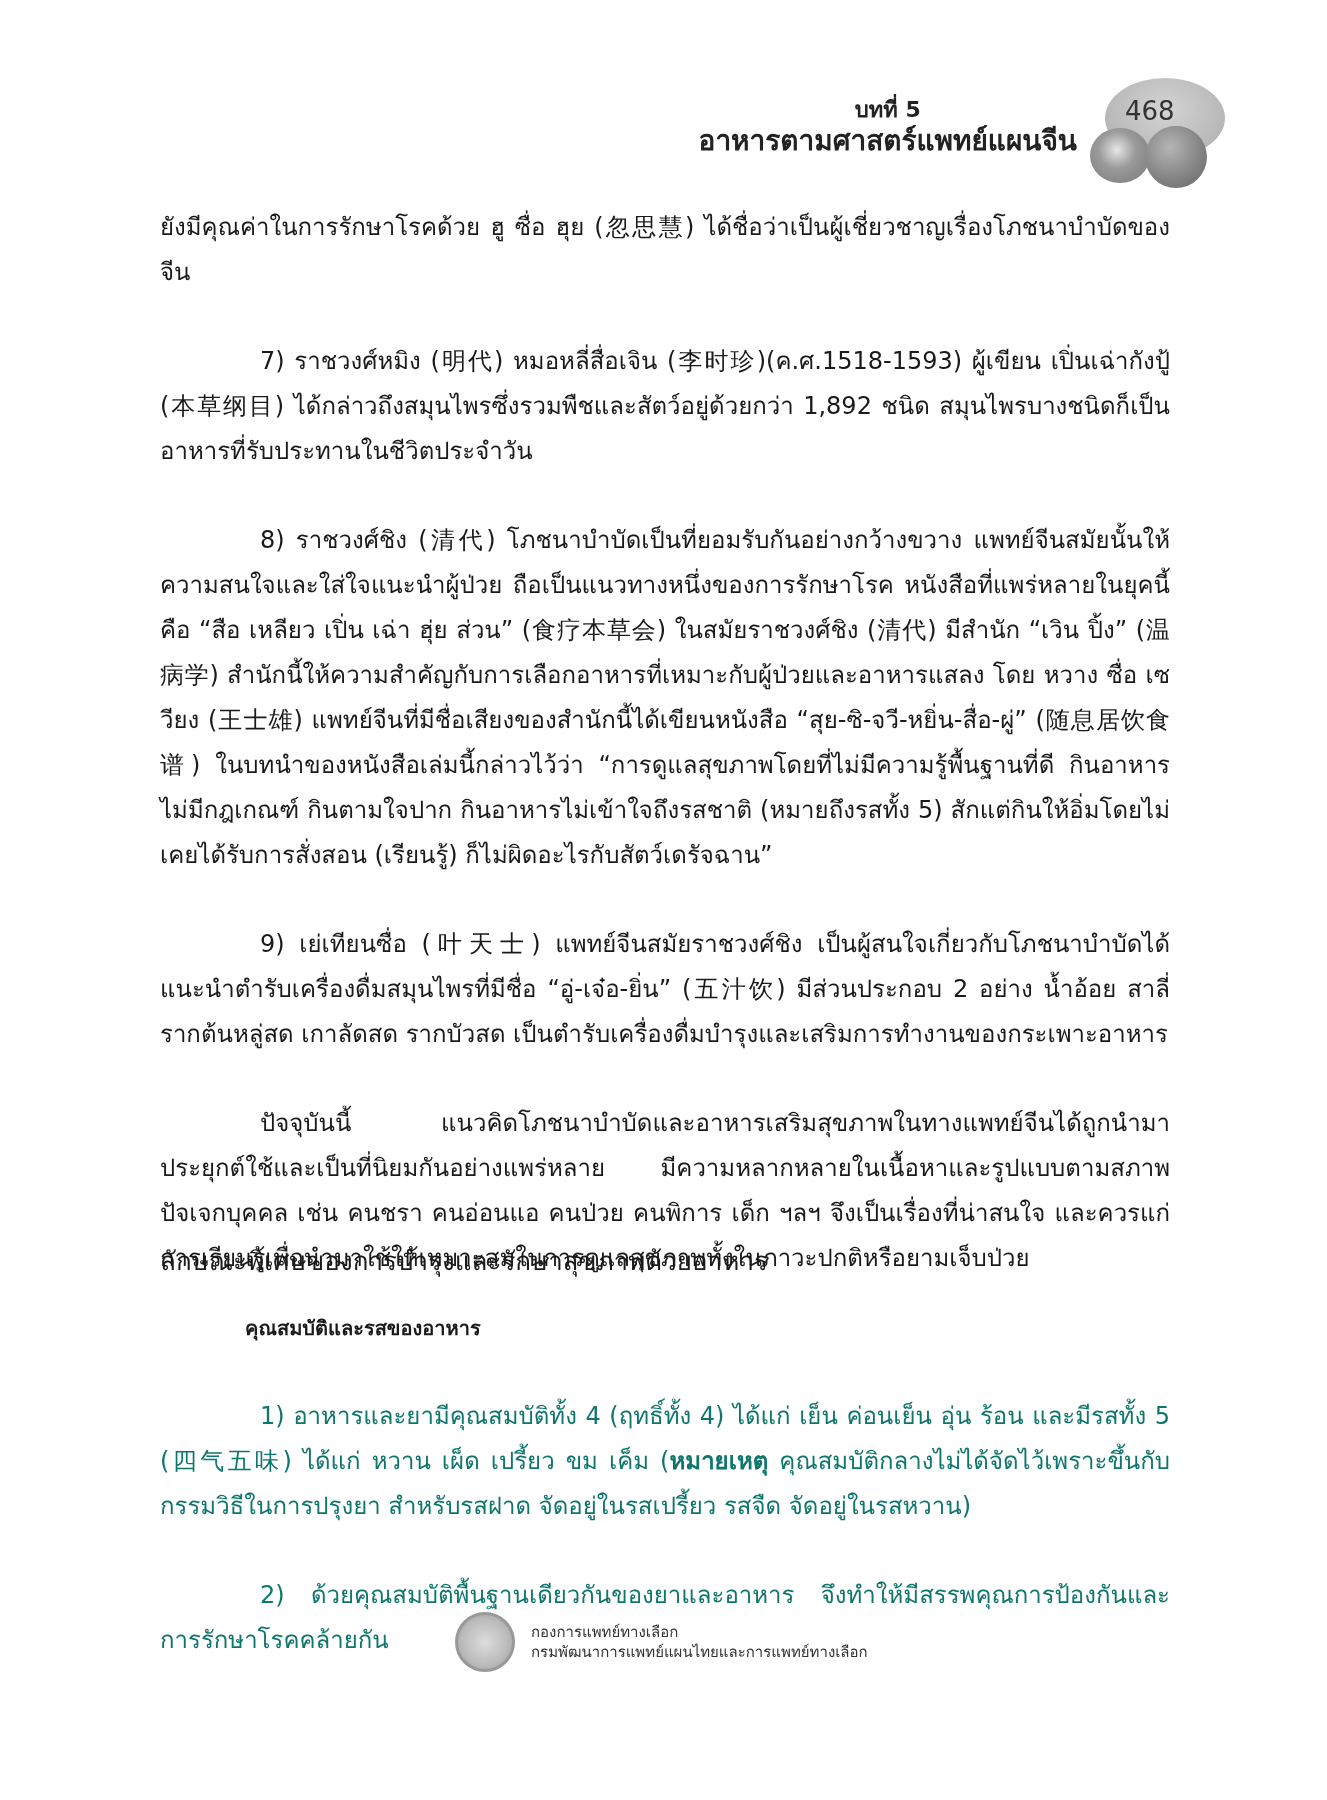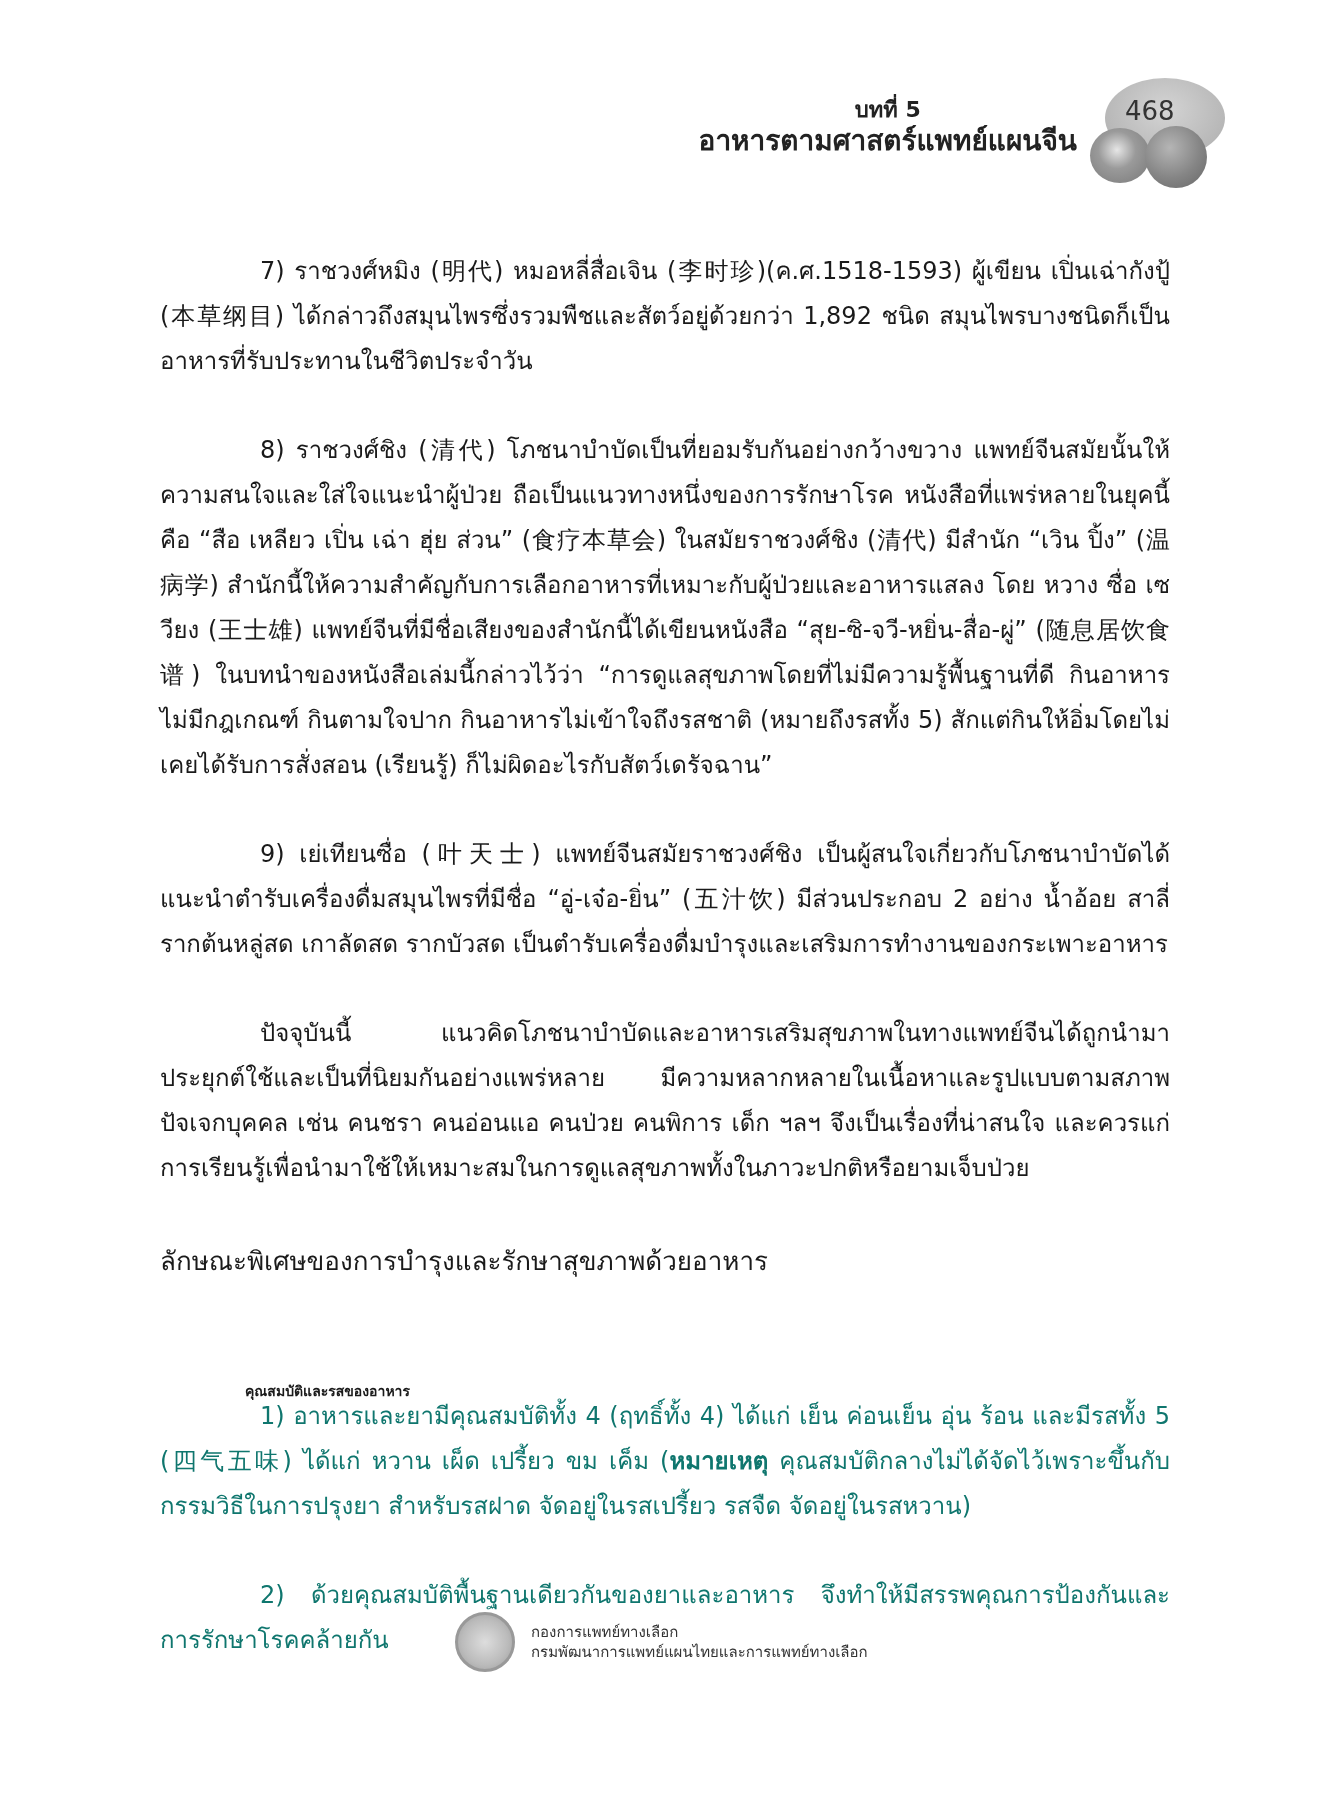--- a/index.html
+++ b/index.html
@@ -14,21 +14,21 @@
   .page-num { position:absolute; left:40px; top:18px; font-size:26px; color:#333; }
   .tomato1 { position:absolute; left:5px; top:50px; width:60px; height:55px; border-radius:50%;
              background:radial-gradient(circle at 45% 40%, #e6e6e6 0%, #9a9a9a 40%, #777 100%); }
   .tomato2 { position:absolute; left:60px; top:48px; width:62px; height:62px; border-radius:50%;
              background:radial-gradient(circle at 40% 35%, #b5b5b5 0%, #858585 55%, #666 100%); }
   .body-text { position:absolute; left:160px; width:1010px; top:205px;
                font-size:24px; line-height:45px; text-align:justify; color:#1a1a1a; }
   .para { margin:0; }
   .para.indent { text-indent:100px;margin-top:44px; }
   .section-title { position:absolute; left:160px; top:1240px; font-size:26px; font-weight:normal; color:#1a1a1a; }
-  .sub-title { position:absolute; left:245px; top:1380px; font-size:14px; font-weight:bold; color:#1a1a1a; }
+  .sub-title { position:absolute; left:245px; top:1312px; font-size:20px; font-weight:bold; color:#1a1a1a; }
   .body-text2 { position:absolute; left:160px; width:1010px; top:1350px;
                 font-size:24px; line-height:45px; text-align:justify; color:#0f766e; }
   .bold { font-weight:bold; }
   .footer { position:absolute; top:1612px; left:455px; display:flex; align-items:center; }
   .logo { width:54px; height:54px; border-radius:50%; border:3px solid #999;
           background:radial-gradient(circle, #ddd 0%, #bbb 60%, #999 100%); margin-right:16px; }
   .footer-text { font-size:15px; color:#333; line-height:20px; }
 </style>
 </head>
 <body>
@@ -39,20 +39,21 @@
 </div>
 
 <div class="page-num-wrap">
   <div class="oval"></div>
   <div class="tomato1"></div>
   <div class="tomato2"></div>
   <div class="page-num">468</div>
 </div>
 
 <div class="body-text">
+  <p class="para">ยังมีคุณค่าในการรักษาโรคด้วย ฮู ซื่อ ฮุย (忽思慧) ได้ชื่อว่าเป็นผู้เชี่ยวชาญเรื่องโภชนาบำบัดของจีน</p>
   <p class="para indent">7)  ราชวงศ์หมิง (明代) หมอหลี่สื่อเจิน (李时珍)(ค.ศ.1518-1593) ผู้เขียน เปิ่นเฉ่ากังปู้ (本草纲目)  ได้กล่าวถึงสมุนไพรซึ่งรวมพืชและสัตว์อยู่ด้วยกว่า 1,892 ชนิด สมุนไพรบางชนิดก็เป็นอาหารที่รับประทานในชีวิตประจำวัน</p>
   <p class="para indent">8)  ราชวงศ์ชิง (清代) โภชนาบำบัดเป็นที่ยอมรับกันอย่างกว้างขวาง แพทย์จีนสมัยนั้นให้ความสนใจและใส่ใจแนะนำผู้ป่วย  ถือเป็นแนวทางหนึ่งของการรักษาโรค หนังสือที่แพร่หลายในยุคนี้คือ “สือ เหลียว เปิ่น เฉ่า ฮุ่ย ส่วน” (食疗本草会) ในสมัยราชวงศ์ชิง (清代) มีสำนัก “เวิน ปิ้ง” (温病学) สำนักนี้ให้ความสำคัญกับการเลือกอาหารที่เหมาะกับผู้ป่วยและอาหารแสลง โดย หวาง ซื่อ เซวียง (王士雄) แพทย์จีนที่มีชื่อเสียงของสำนักนี้ได้เขียนหนังสือ “สุย-ซิ-จวี-หยิ่น-สื่อ-ผู่” (随息居饮食谱) ในบทนำของหนังสือเล่มนี้กล่าวไว้ว่า “การดูแลสุขภาพโดยที่ไม่มีความรู้พื้นฐานที่ดี กินอาหารไม่มีกฎเกณฑ์ กินตามใจปาก กินอาหารไม่เข้าใจถึงรสชาติ (หมายถึงรสทั้ง 5) สักแต่กินให้อิ่มโดยไม่เคยได้รับการสั่งสอน (เรียนรู้) ก็ไม่ผิดอะไรกับสัตว์เดรัจฉาน”</p>
   <p class="para indent">9)  เย่เทียนซื่อ (叶天士) แพทย์จีนสมัยราชวงศ์ชิง  เป็นผู้สนใจเกี่ยวกับโภชนาบำบัดได้แนะนำตำรับเครื่องดื่มสมุนไพรที่มีชื่อ “อู่-เจ๋อ-ยิ่น” (五汁饮) มีส่วนประกอบ 2 อย่าง น้ำอ้อย สาลี่ รากต้นหลู่สด เกาลัดสด รากบัวสด เป็นตำรับเครื่องดื่มบำรุงและเสริมการทำงานของกระเพาะอาหาร</p>
   <p class="para indent">ปัจจุบันนี้  แนวคิดโภชนาบำบัดและอาหารเสริมสุขภาพในทางแพทย์จีนได้ถูกนำมาประยุกต์ใช้และเป็นที่นิยมกันอย่างแพร่หลาย  มีความหลากหลายในเนื้อหาและรูปแบบตามสภาพปัจเจกบุคคล เช่น คนชรา คนอ่อนแอ คนป่วย คนพิการ เด็ก ฯลฯ จึงเป็นเรื่องที่น่าสนใจ และควรแก่การเรียนรู้เพื่อนำมาใช้ให้เหมาะสมในการดูแลสุขภาพทั้งในภาวะปกติหรือยามเจ็บป่วย</p>
 </div>
 
 <div class="section-title">ลักษณะพิเศษของการบำรุงและรักษาสุขภาพด้วยอาหาร</div>
 <div class="sub-title">คุณสมบัติและรสของอาหาร</div>
 
 <div class="body-text2">

